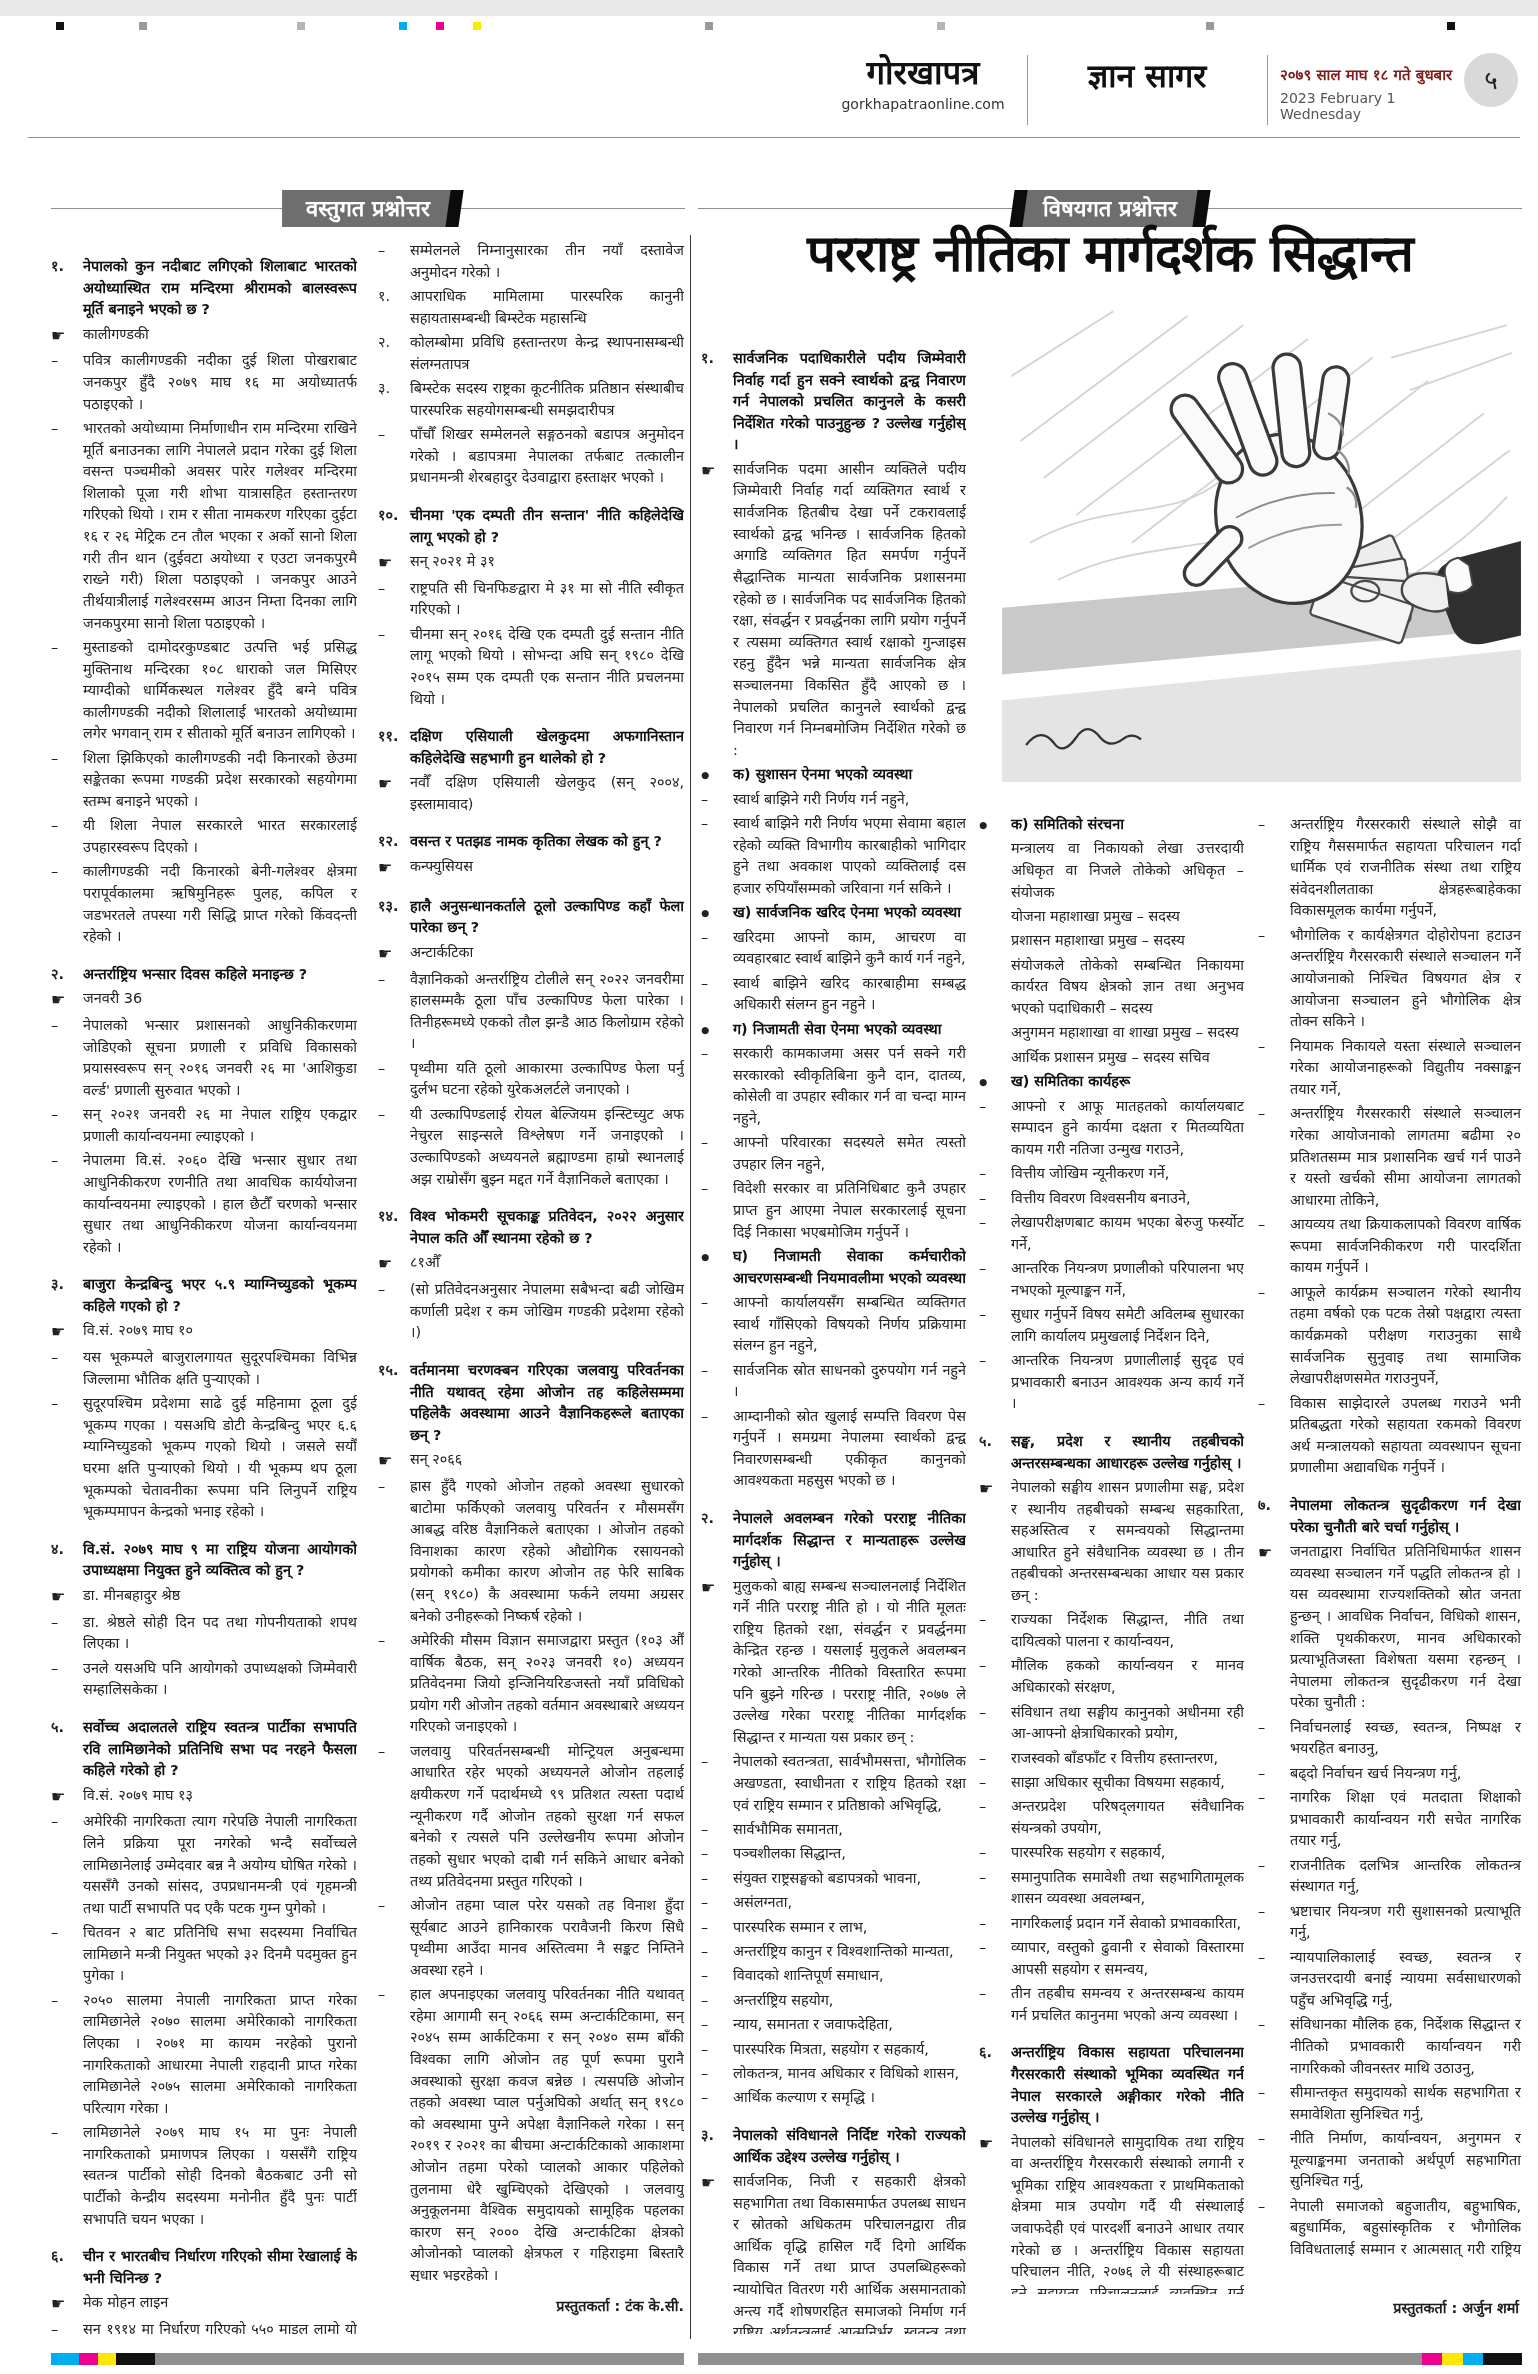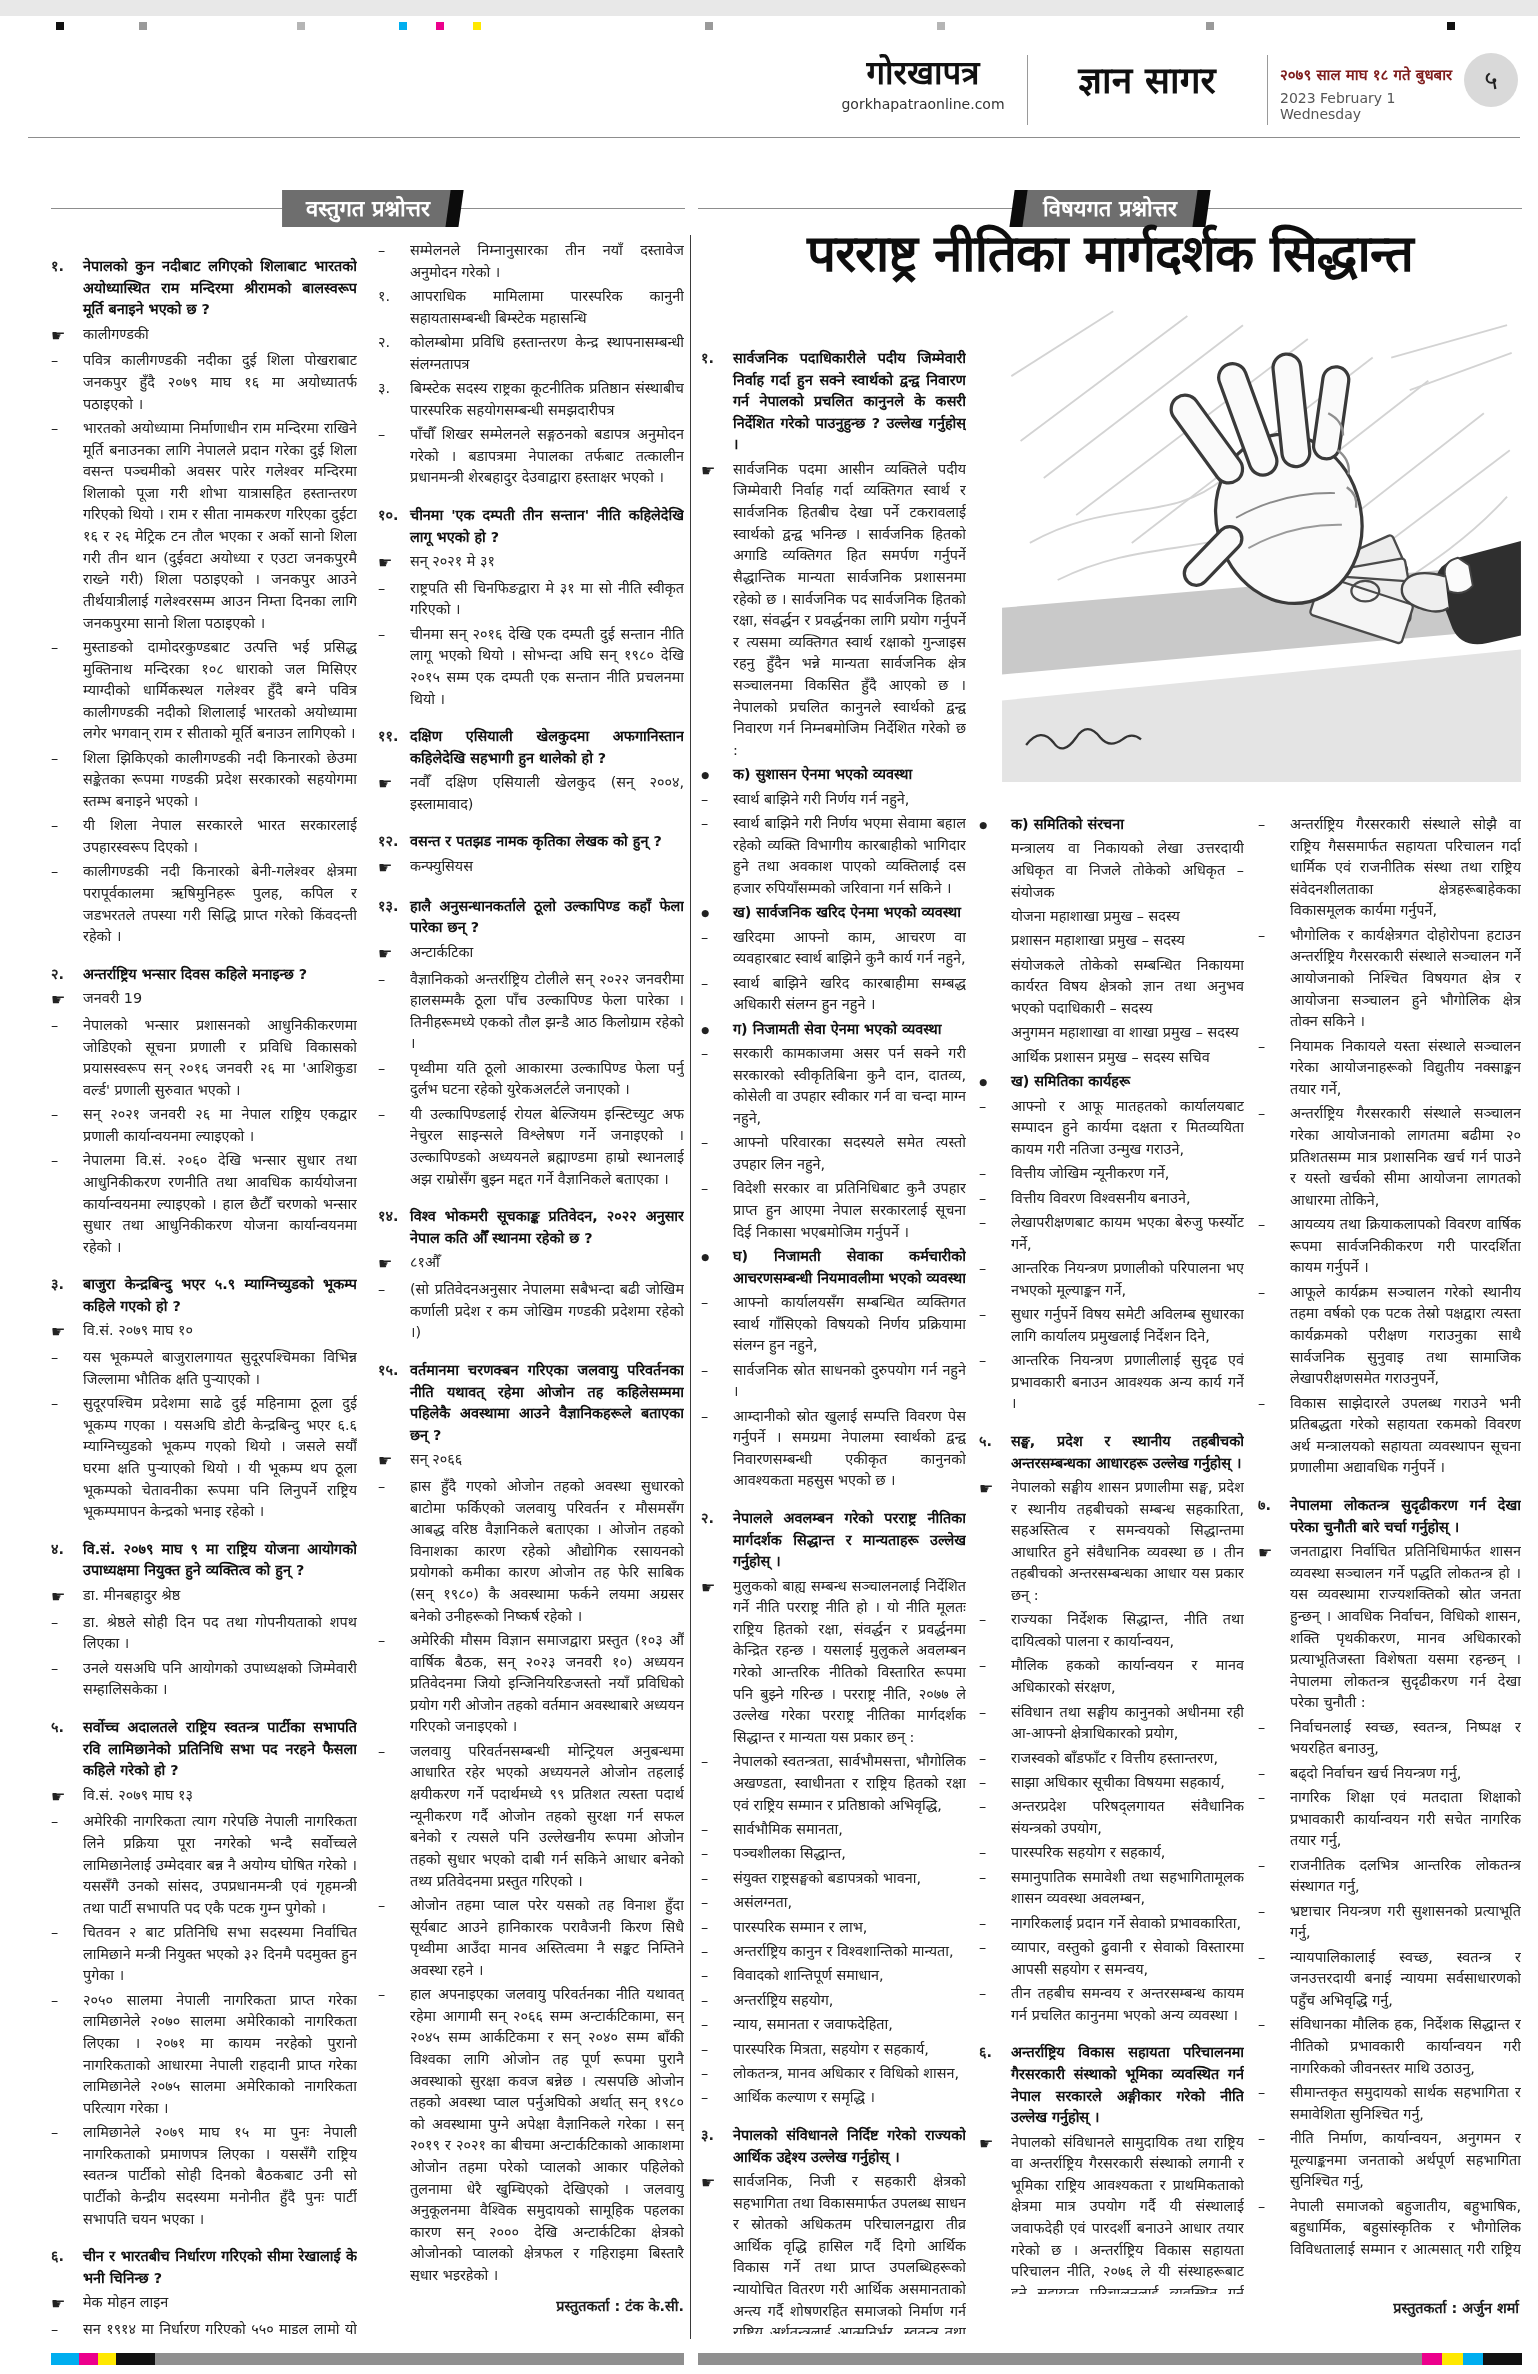--- a/index.html
+++ b/index.html
@@ -9,21 +9,21 @@
 
   
   .top-ticks span { position:absolute; top:5.6px; width:8.3px; height:8.3px; display:block; }
 
   
   .mast { position:absolute; left:830px; top:33px; width:186px; text-align:center; }
   .mast-logo { font-size:33px; font-weight:700; letter-spacing:0; color:#111; }
   .mast-url  { font-size:14px; color:#333; margin-top:1.9px; }
   .vrule { position:absolute; top:39px; width:0.9px; height:70px; background:#9a9a9a; }
   .vr1 { left:1027px; } .vr2 { left:1267px; }
-  .brand { position:absolute; left:1031px; top:37px; width:232px; text-align:center; font-size:37px; font-weight:700; color:#101010; }
+  .brand { position:absolute; left:1031px; top:37px; width:232px; text-align:center; font-size:32px; font-weight:700; color:#101010; }
   .dateblock { position:absolute; left:1280px; top:48px; width:184px; }
   .d-np { font-size:15px; font-weight:700; color:#7f1d1d; }
   .d-en { font-size:14px; color:#555; margin-top:5.6px; }
   .pagenum { position:absolute; left:1464px; top:37px; width:54px; height:54px; border-radius:50%; background:#d9d9d9; text-align:center; line-height:54px; font-size:26px; color:#222; }
   .hd-rule { position:absolute; left:28px; right:18.6px; top:121px; height:0.9px; background:#8d8d8d; }
 
   
   .sec-head { position:absolute; top:174px; height:37px; }
   .sec-head .hline { position:absolute; top:17.6px; left:0; right:0; height:1.4px; background:#8d8d8d; }
   .sec-head.left  { left:51px;  width:634px; }
@@ -155,21 +155,21 @@
       <div class="blk b">
         <span class="mk">–</span>
         <span class="tx">कालीगण्डकी नदी किनारको बेनी-गलेश्वर क्षेत्रमा परापूर्वकालमा ऋषिमुनिहरू पुलह, कपिल र जडभरतले तपस्या गरी सिद्धि प्राप्त गरेको किंवदन्ती रहेको ।</span>
       </div>
       <div class="blk q">
         <span class="mk">२.</span>
         <span class="tx">अन्तर्राष्ट्रिय भन्सार दिवस कहिले मनाइन्छ ?</span>
       </div>
       <div class="blk ans">
         <span class="mk">☛</span>
-        <span class="tx">जनवरी 19</span>
+        <span class="tx">जनवरी 36</span>
       </div>
       <div class="blk b">
         <span class="mk">–</span>
         <span class="tx">नेपालको भन्सार प्रशासनको आधुनिकीकरणमा जोडिएको सूचना प्रणाली र प्रविधि विकासको प्रयासस्वरूप सन् २०१६ जनवरी २६ मा 'आशिकुडा वर्ल्ड' प्रणाली सुरुवात भएको ।</span>
       </div>
       <div class="blk b">
         <span class="mk">–</span>
         <span class="tx">सन् २०२१ जनवरी २६ मा नेपाल राष्ट्रिय एकद्वार प्रणाली कार्यान्वयनमा ल्याइएको ।</span>
       </div>
       <div class="blk b">

